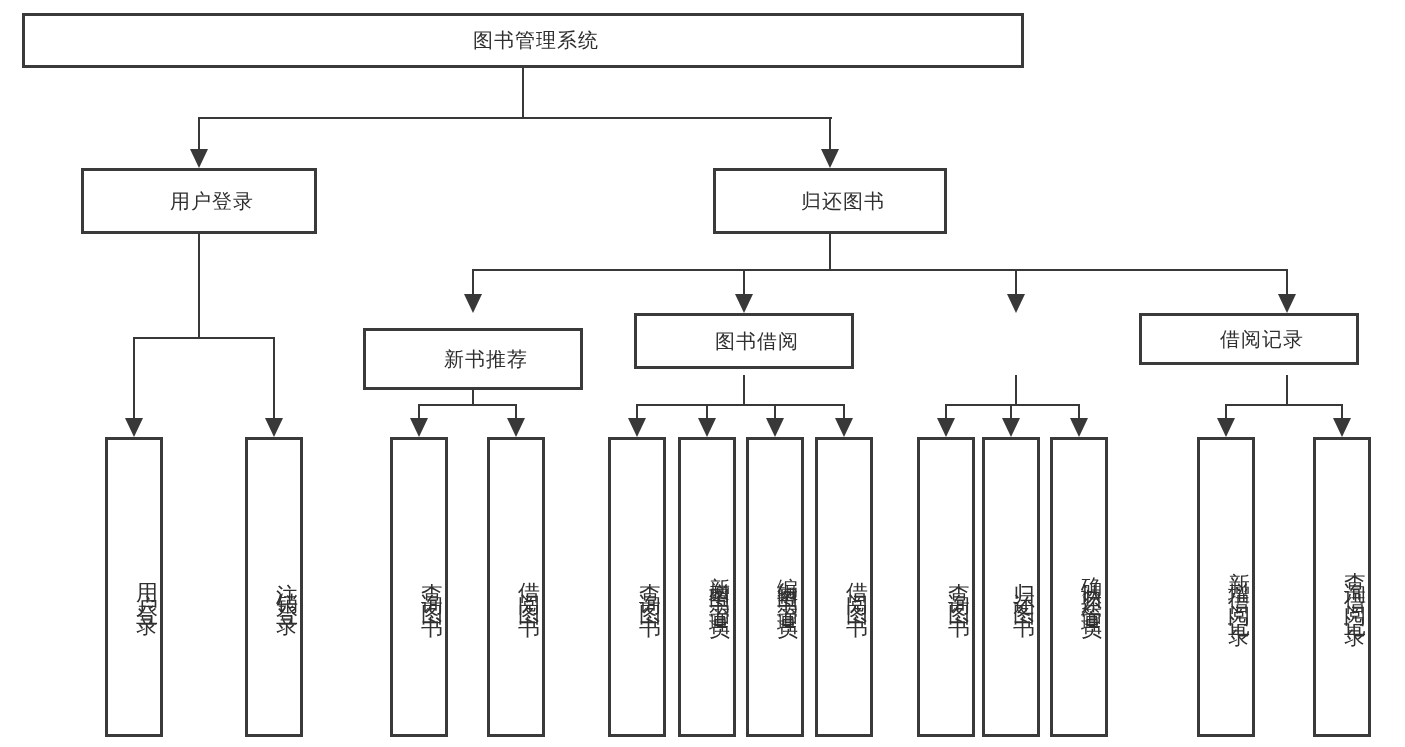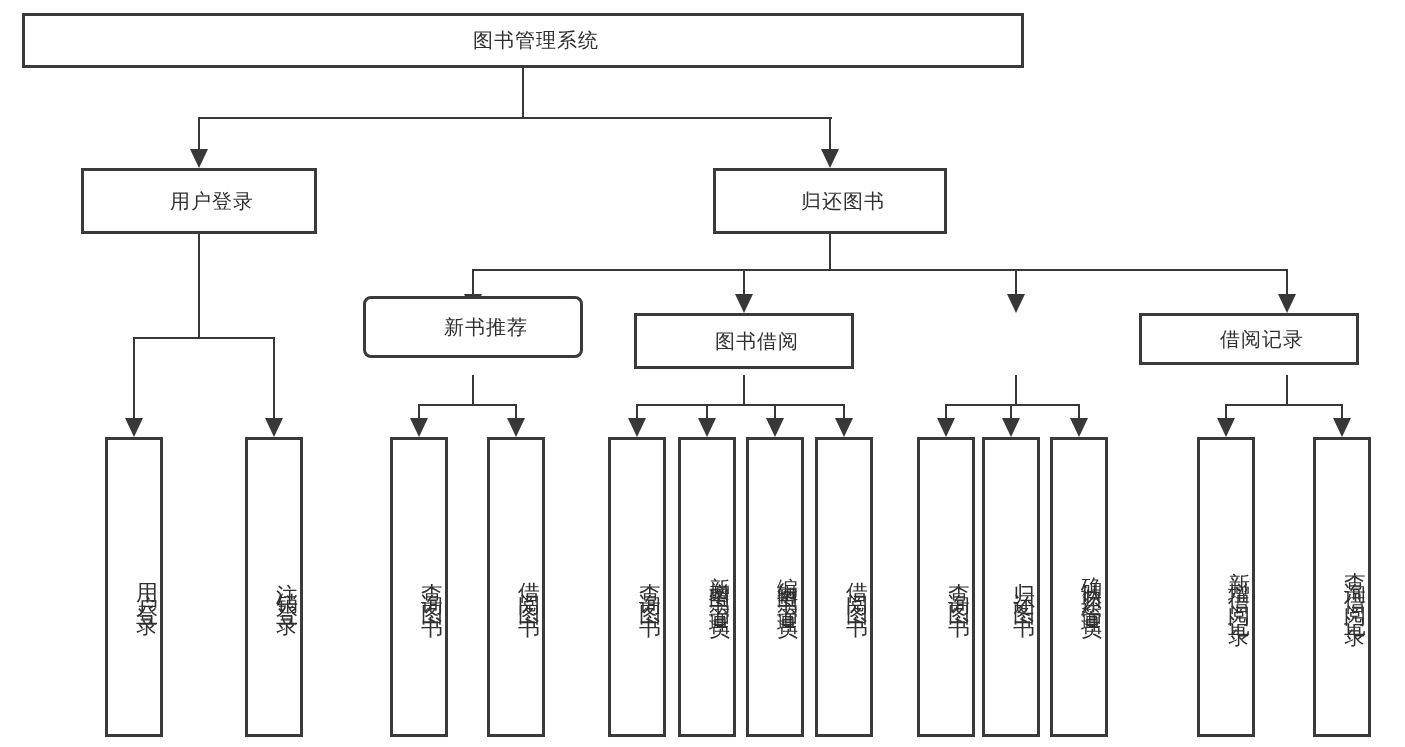--- a/index.html
+++ b/index.html
@@ -82,21 +82,21 @@
     <span class="hlabel">图书管理系统</span>
   </div>
 
   <div class="node" style="left:81px; top:168px; width:236px; height:66px;">
     <span class="hlabel">用户登录</span>
   </div>
   <div class="node" style="left:713px; top:168px; width:234px; height:66px;">
     <span class="hlabel">归还图书</span>
   </div>
 
-  <div class="node" style="left:363px; top:296px; width:220px; height:62px;border-radius:8px;">
+  <div class="node" style="left:363px; top:328px; width:220px; height:62px;">
     <span class="hlabel">新书推荐</span>
   </div>
   <div class="node" style="left:634px; top:313px; width:220px; height:56px;">
     <span class="hlabel">图书借阅</span>
   </div>
   <div class="node" style="left:1139px; top:313px; width:220px; height:52px;">
     <span class="hlabel">借阅记录</span>
   </div>
 
   <div class="node" style="left:105px; top:437px; width:58px; height:300px;">

